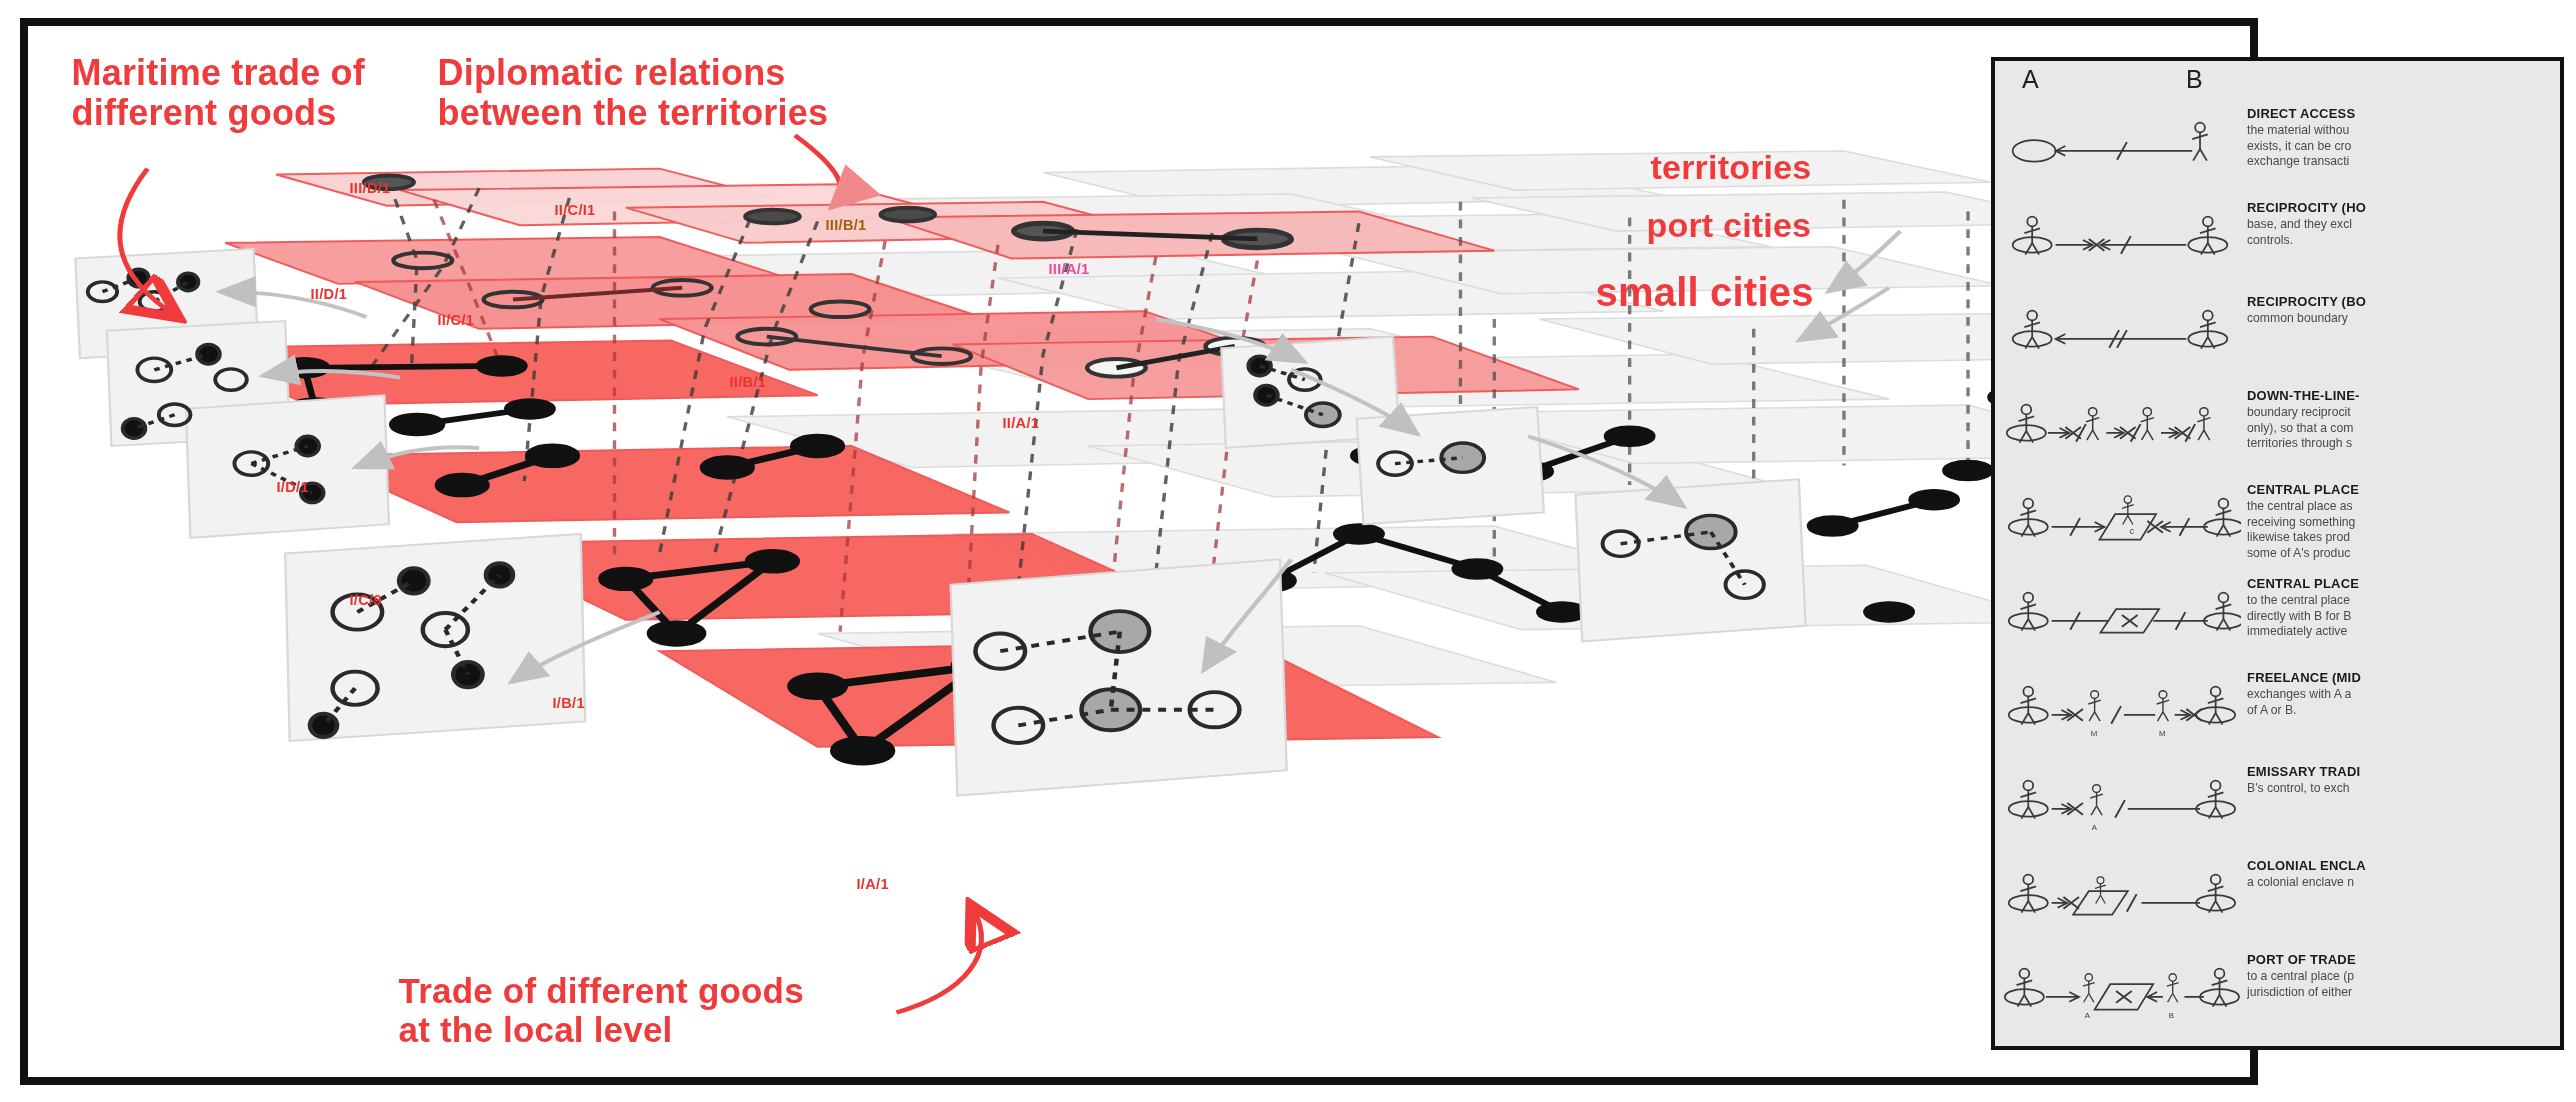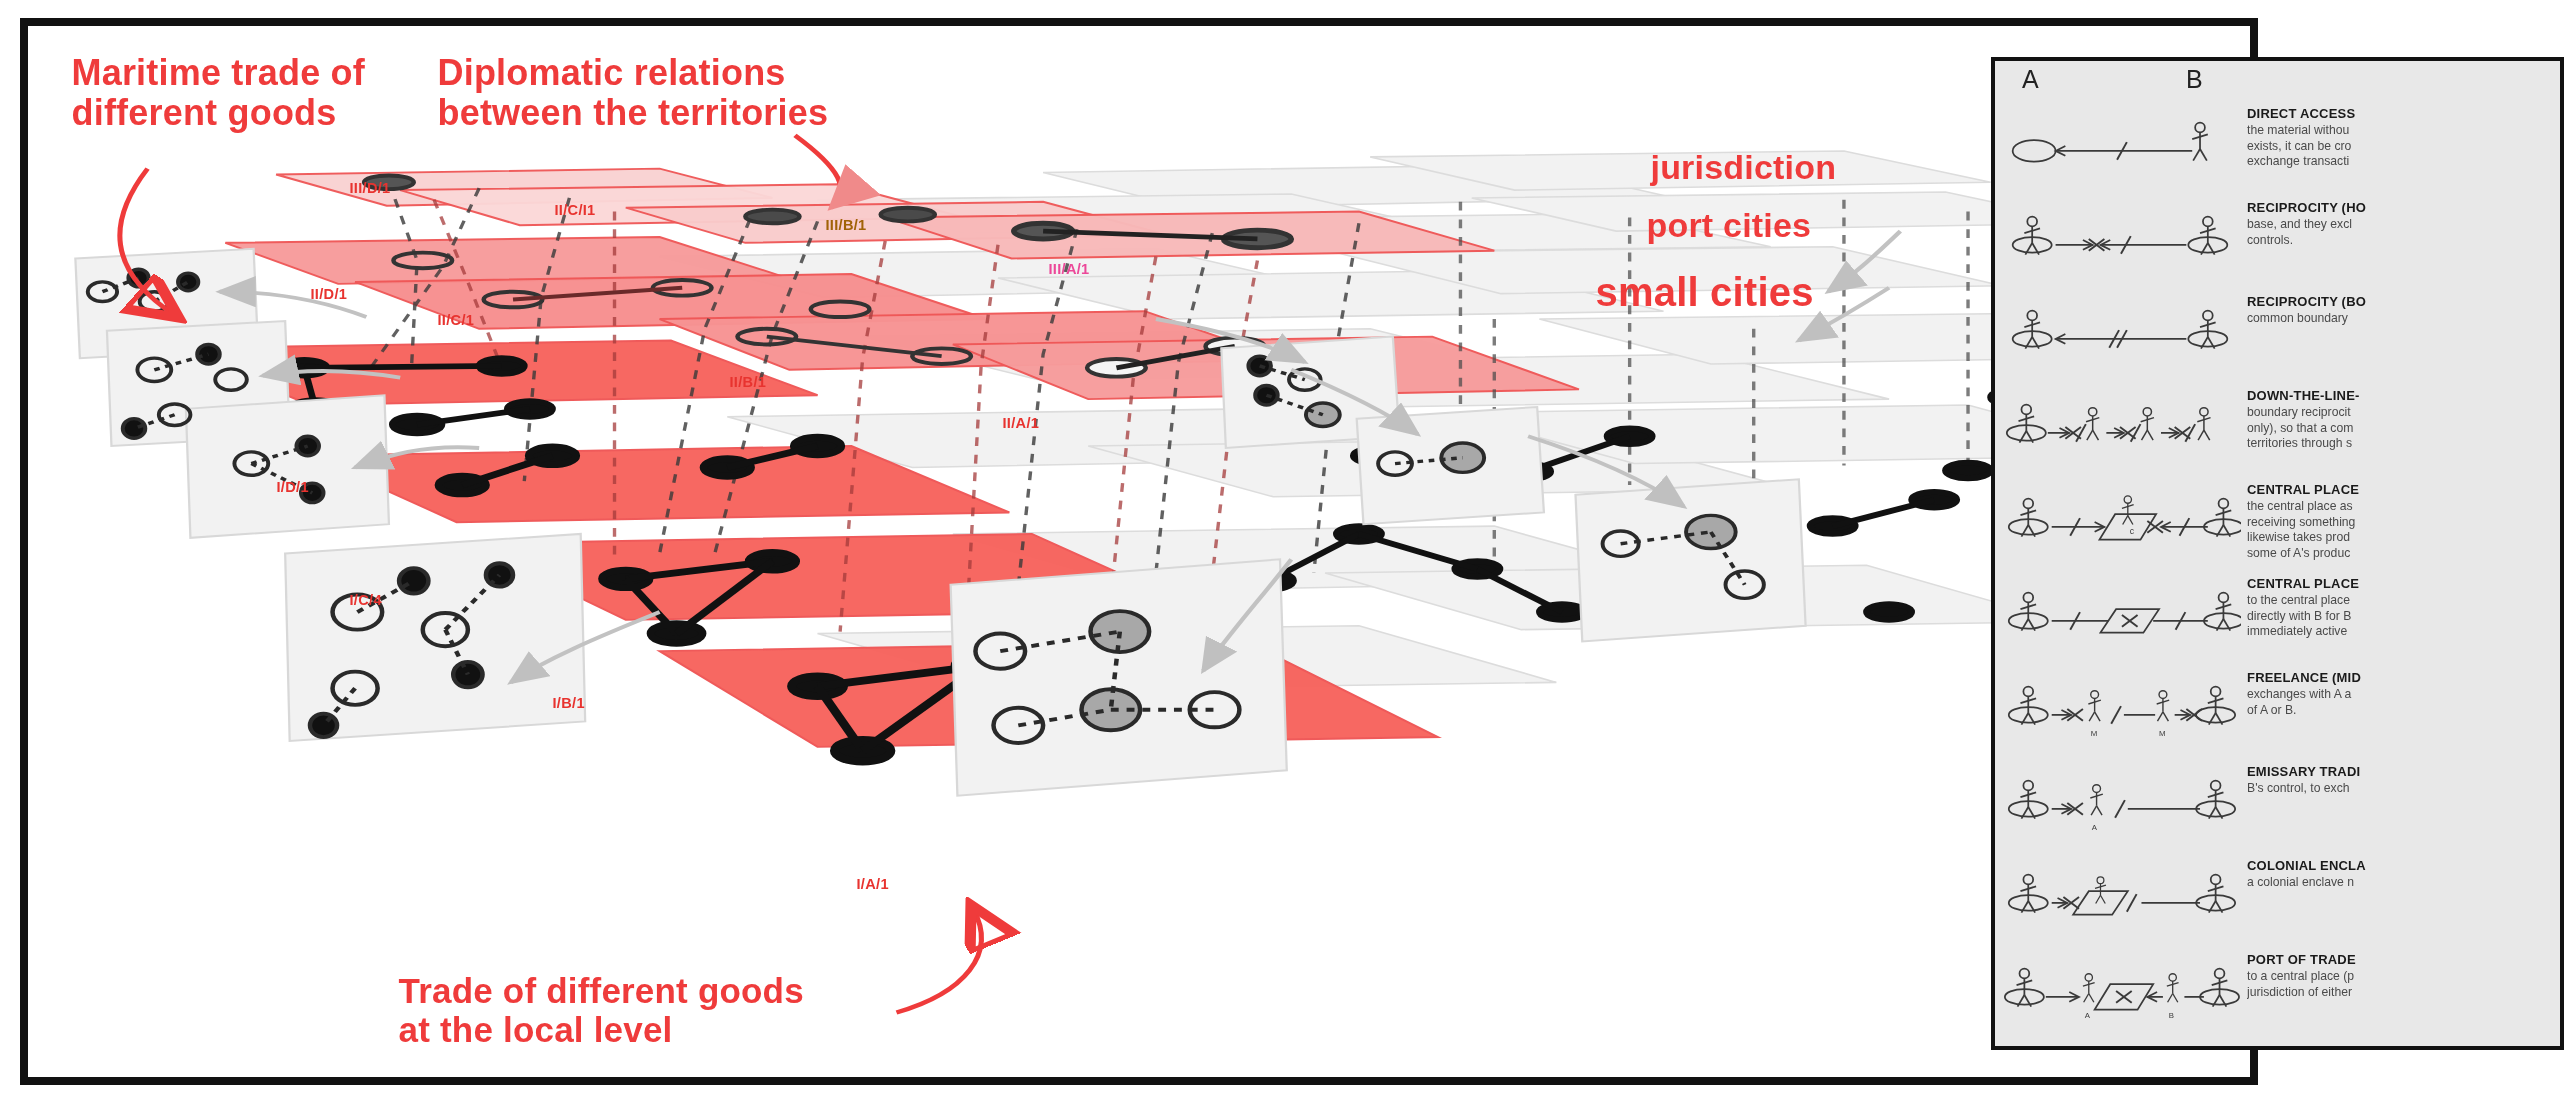--- a/index.html
+++ b/index.html
@@ -358,35 +358,35 @@
     </g>
   </svg>
 
   <div class="annot" id="annot-maritime">Maritime trade of
 different goods</div>
   <div class="annot" id="annot-diplomatic">Diplomatic relations
 between the territories</div>
   <div class="annot" id="annot-localtrade">Trade of different goods
 at the local level</div>
 
-  <div class="annot" id="lbl-territories">jurisdiction</div>
+  <div class="annot" id="lbl-territories">territories</div>
   <div class="annot" id="lbl-port-cities">port cities</div>
   <div class="annot" id="lbl-small-cities">small cities</div>
 
   <div id="plane-label-layer">
       <div class="plane-label" style="left: 322px; top: 154px; color: rgb(232, 51, 47);">III/D/1</div>
       <div class="plane-label" style="left: 527px; top: 176px; color: rgb(232, 51, 47);">II/C/I1</div>
       <div class="plane-label" style="left: 769px; top: 191px; color: #a16207; margin-left: 29px;">III/B/1</div>
       <div class="plane-label" style="left: 1009px; top: 235px; color: #ec4899; margin-left: 12px;">III/A/1</div>
       <div class="plane-label" style="left: 283px; top: 260px; color: rgb(232, 51, 47);">II/D/1</div>
       <div class="plane-label" style="left: 410px; top: 286px; color: rgb(232, 51, 47);">II/C/1</div>
       <div class="plane-label" style="left: 702px; top: 348px; color: rgb(232, 51, 47);">II/B/1</div>
       <div class="plane-label" style="left: 975px; top: 389px; color: rgb(232, 51, 47);">II/A/1</div>
       <div class="plane-label" style="left: 249px; top: 453px; color: rgb(232, 51, 47);">I/D/1</div>
-      <div class="plane-label" style="left: 322px; top: 566px; color: rgb(232, 51, 47);">I/C/4</div>
+      <div class="plane-label" style="left: 322px; top: 566px; color: rgb(232, 51, 47);">I/C/9</div>
       <div class="plane-label" style="left: 525px; top: 669px; color: rgb(232, 51, 47);">I/B/1</div>
       <div class="plane-label" style="left: 829px; top: 850px; color: rgb(232, 51, 47);">I/A/1</div>
     </div>
 </div>
 
 <div id="legend-panel">
   <div id="legend-ab">
     <span class="ab-letter" id="ab-a">A</span>
     <span class="ab-letter" id="ab-b">B</span>
   </div>

